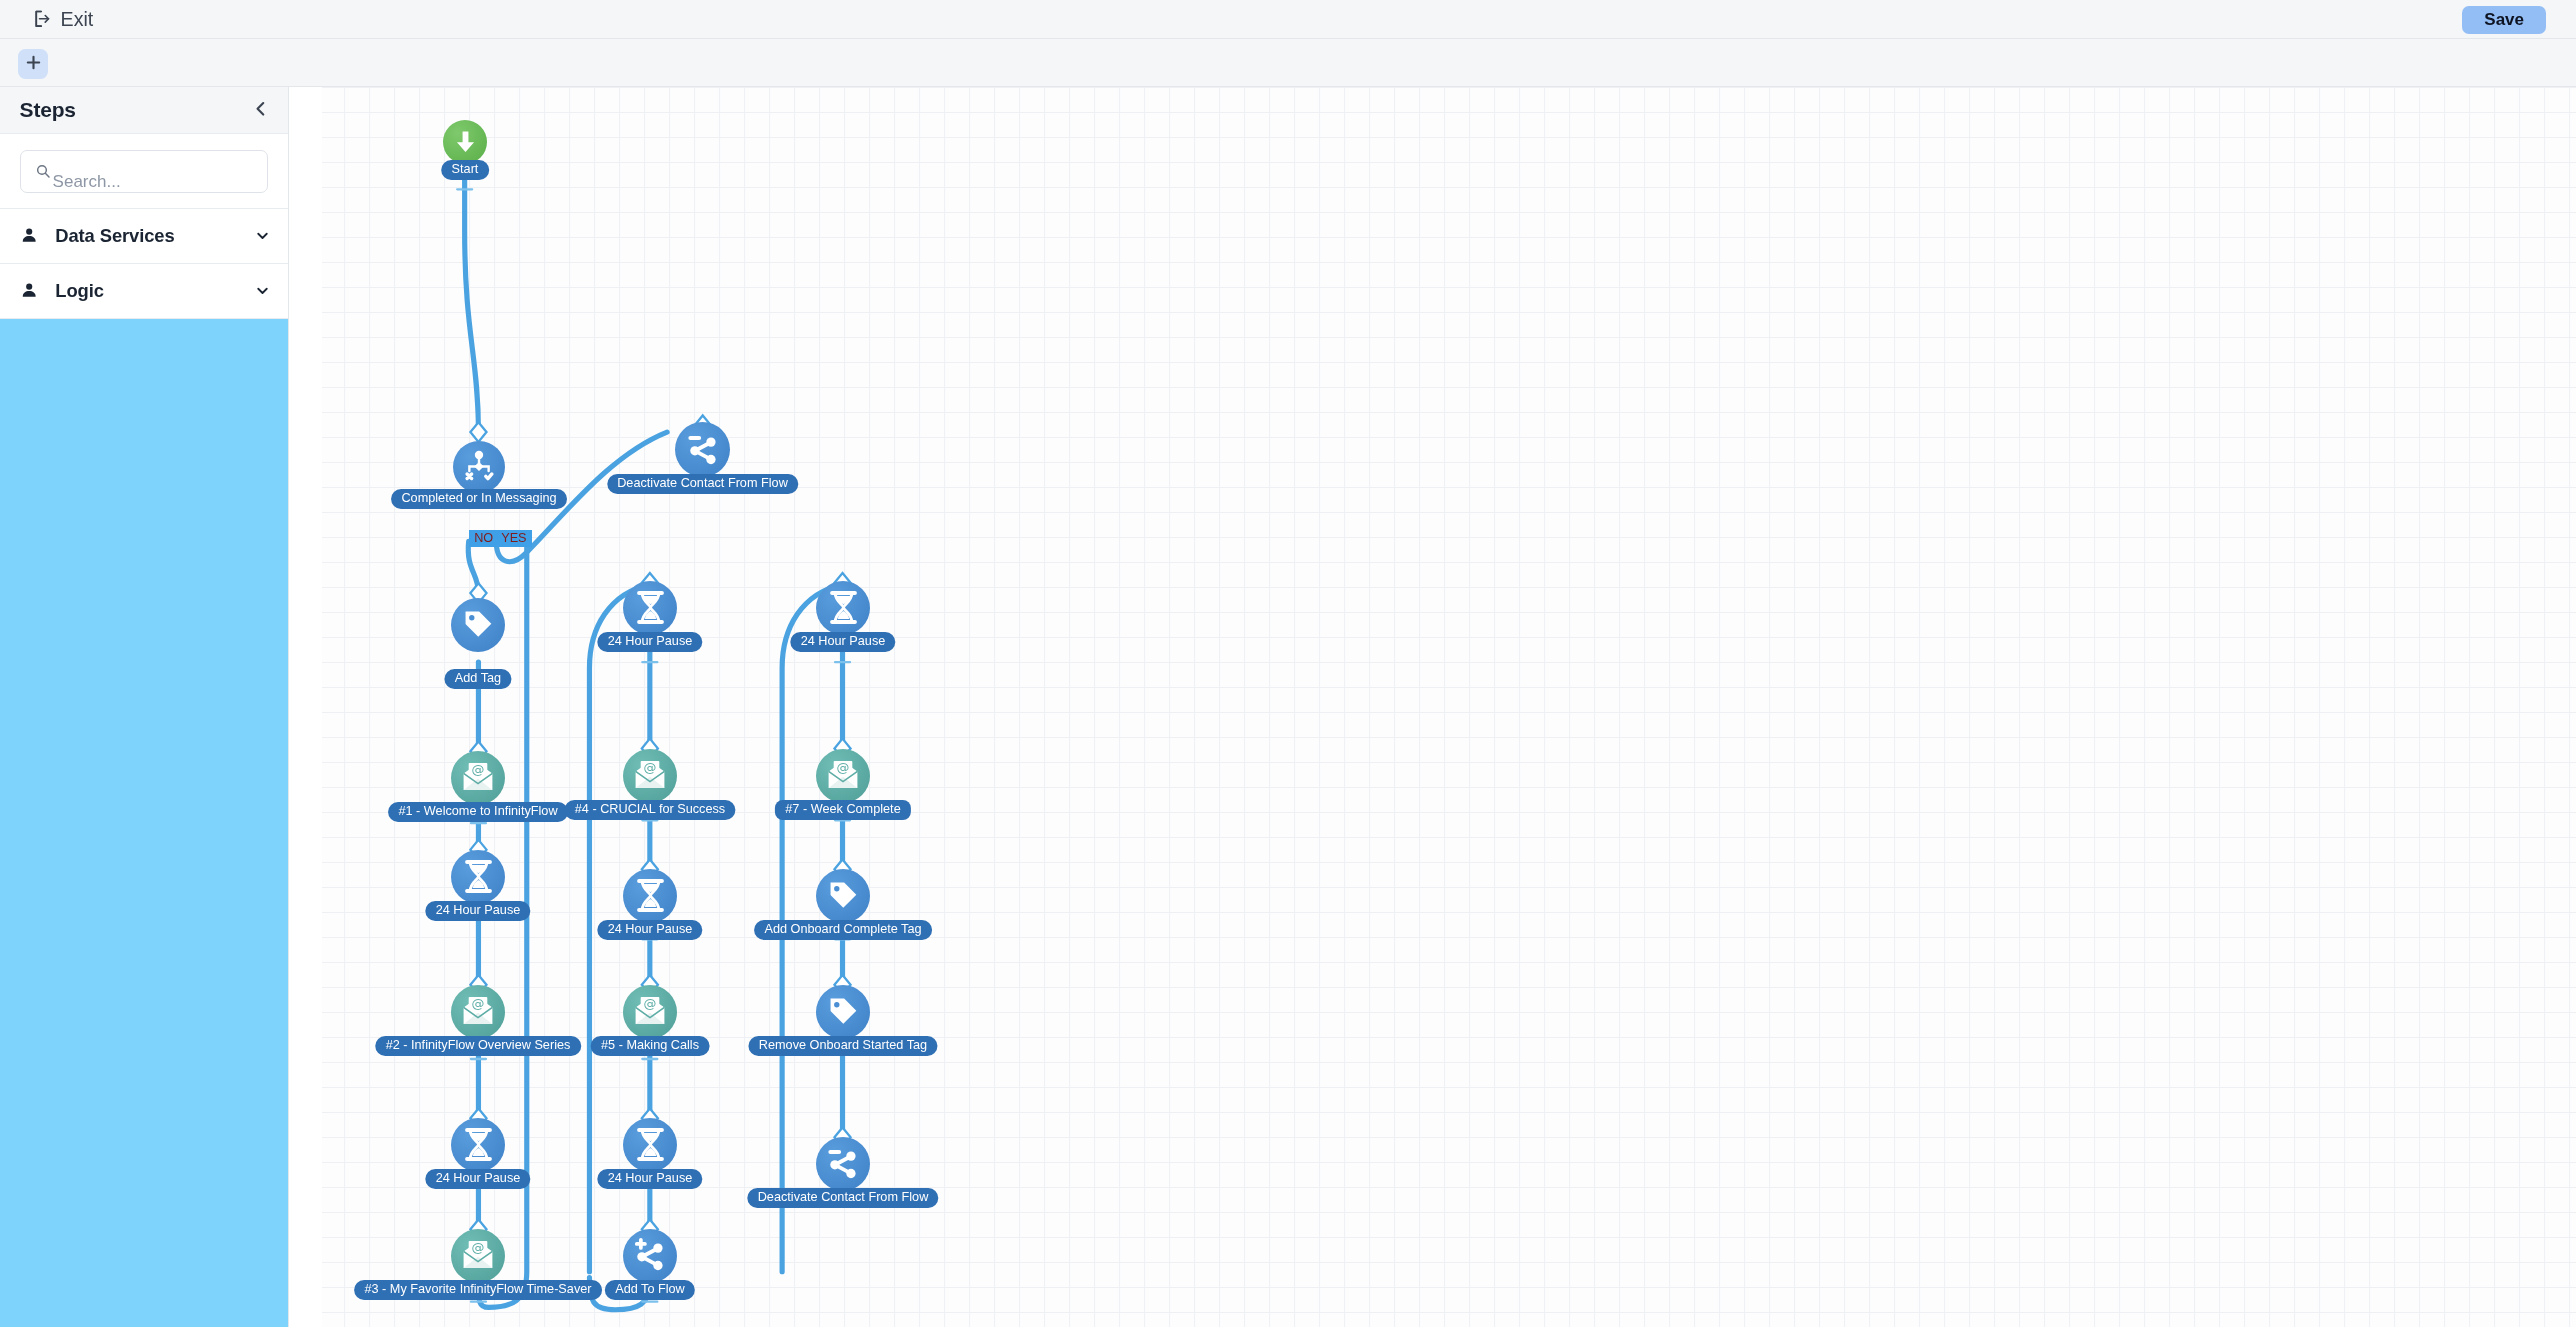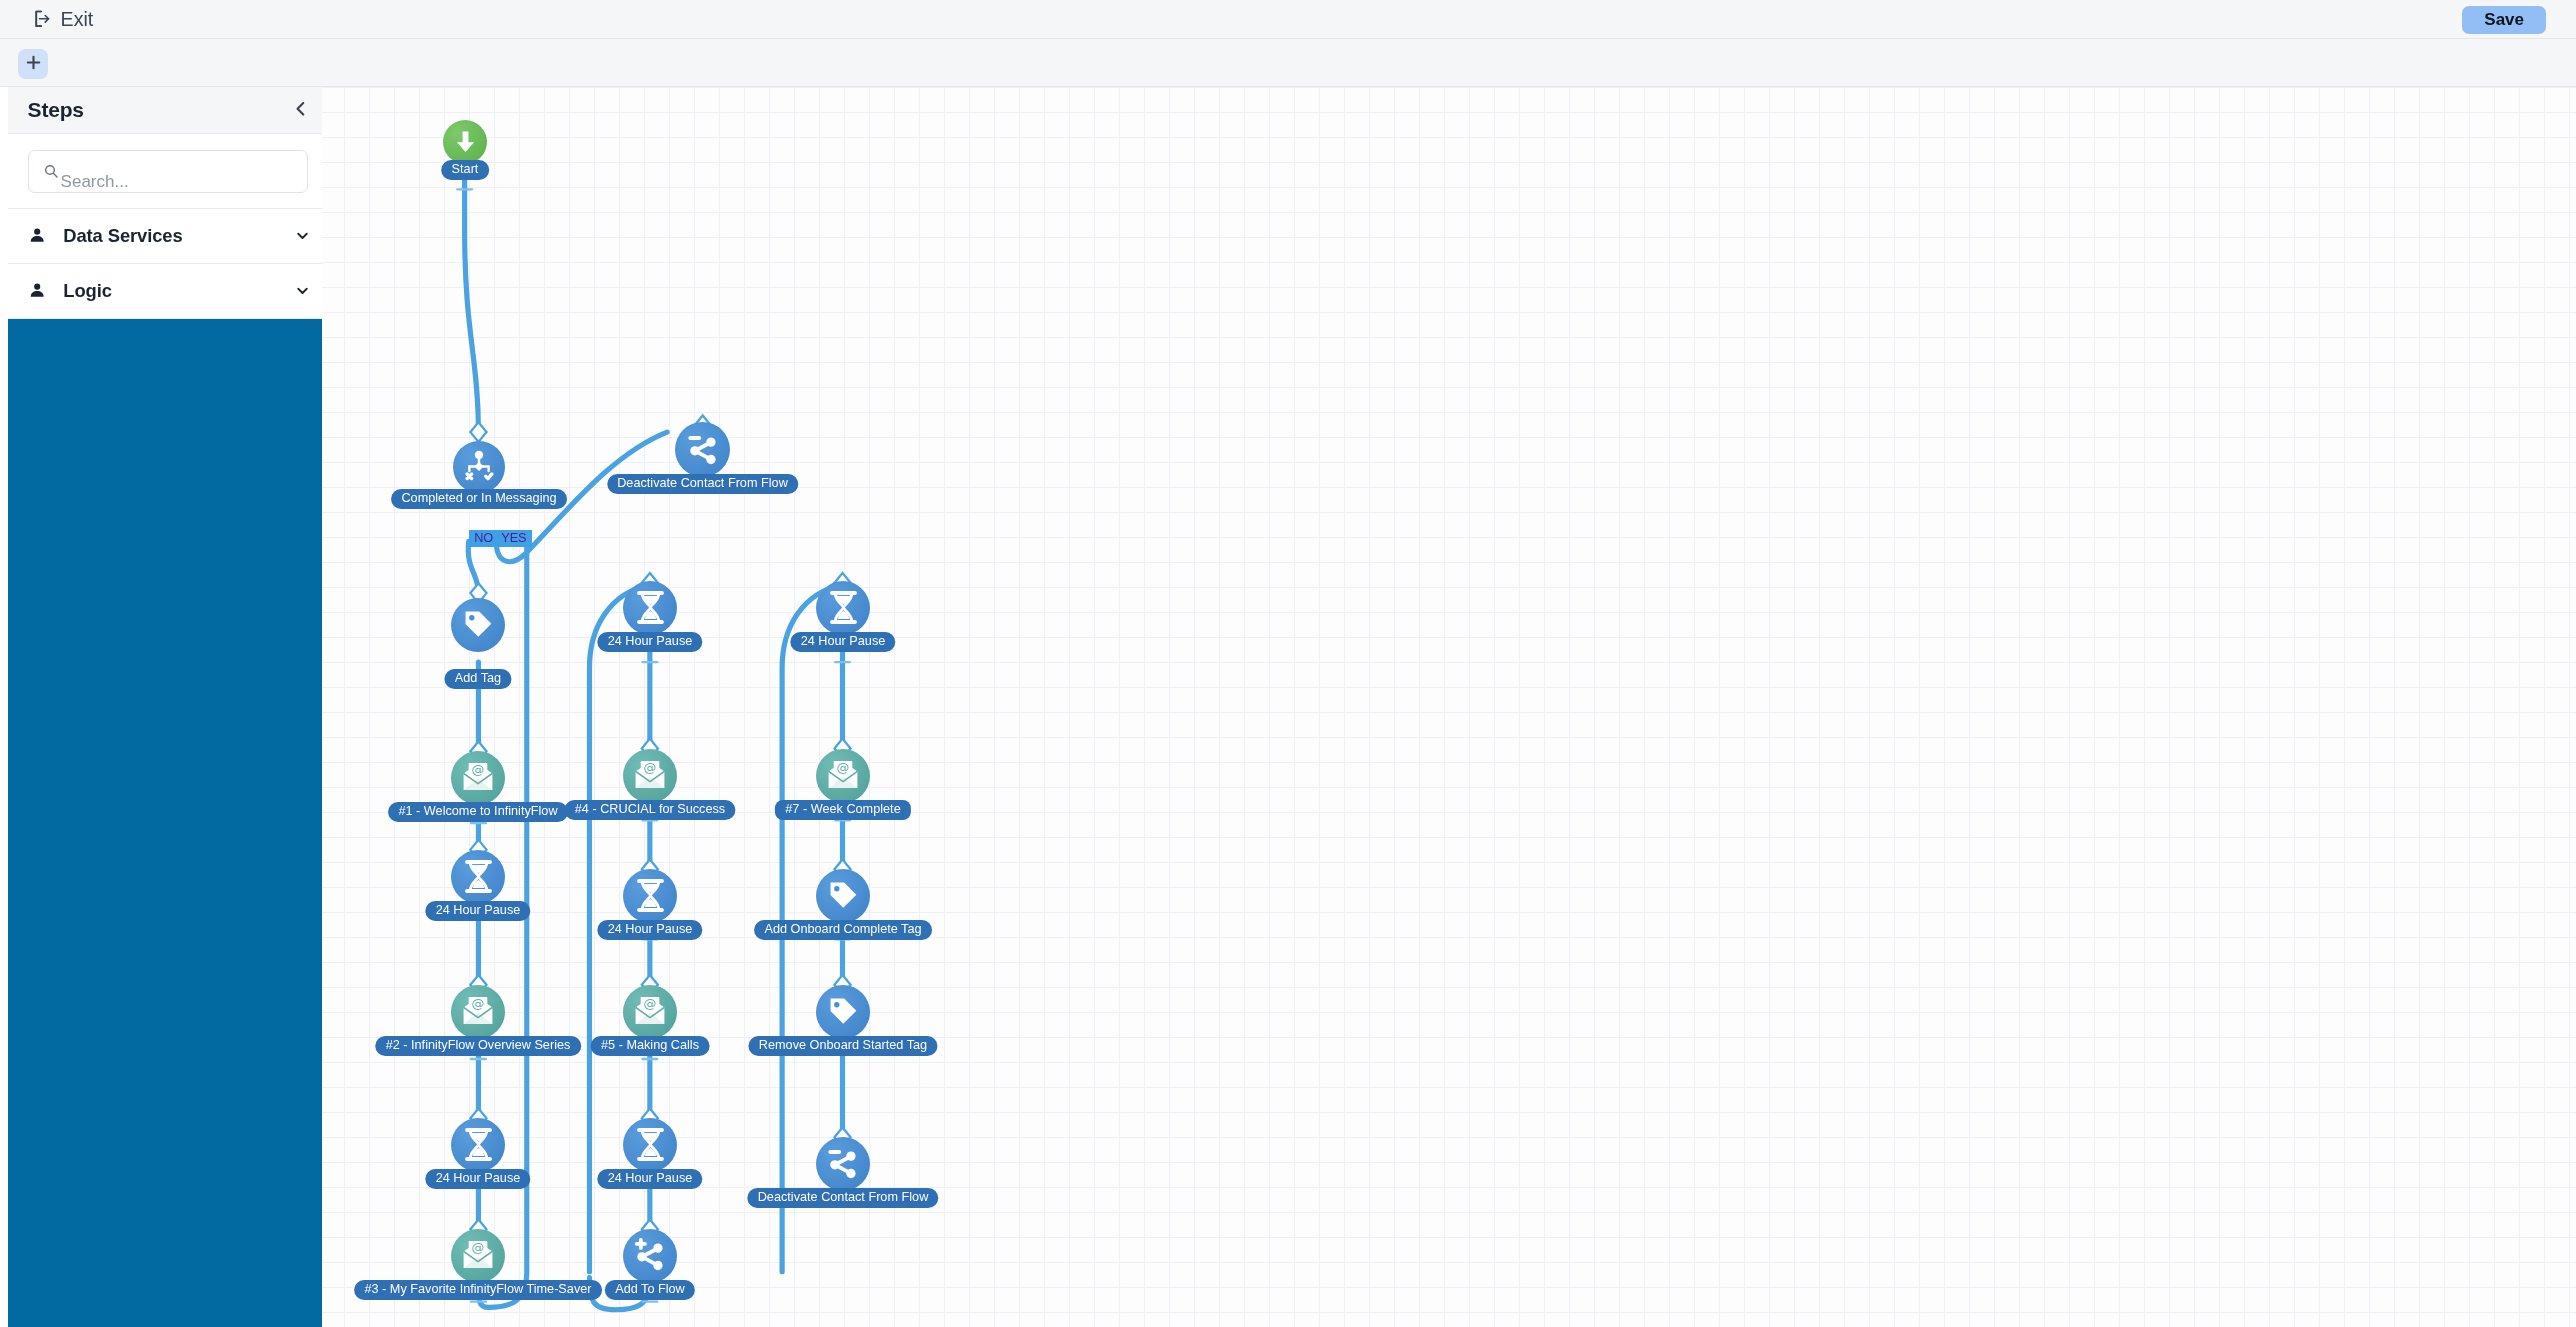--- a/index.html
+++ b/index.html
@@ -40,23 +40,23 @@
   .add-btn {
     position: absolute; left: 18.4px; top: 10.4px;
     width: 30px; height: 30px; border-radius: 7.5px;
     background: #cfe0f8; border: none; cursor: pointer;
     display: flex; align-items: center; justify-content: center;
   }
   .add-btn svg { width: 17px; height: 17px; }
 
   
   .sidebar {
-    position: absolute; left: 8px; top: 87px;
-    width: 321px; height: 1241px;
-    background: #0369a1; border-right: 0.6px solid #e3e7ec;
+    position: absolute; left: 0; top: 87px;
+    width: 289px; height: 1241px;
+    background: #7dd3fc; border-right: 0.6px solid #e3e7ec;
   }
   .sb-header {
     height: 47px; background: #f4f6f8; border-bottom: 0.6px solid #e8ebef;
     display: flex; align-items: center; justify-content: space-between;
     padding: 0 17px 0 19.6px;
   }
   .sb-title { font-size: 21px; font-weight: 700; color: #1b2432; letter-spacing:-0.2px;}
   .sb-collapse { cursor: pointer; width: 19.6px; height: 19.6px; display:flex; align-items:center; justify-content:center;}
   .sb-search-wrap { padding: 15.5px 19.6px 15px 19.6px; border-bottom: 0.6px solid #e8ebef; background:#fff;}
   .sb-search {
@@ -130,21 +130,21 @@
   }
   .node-label {
     position: absolute; left: 50%; transform: translateX(-50%);
     background: #2f6fb3; color: #ffffff;
     border-radius: 575px; white-space: nowrap;
     font-size: 12.7px; line-height: 19.6px; height: 19.6px;
     padding: 0 10.4px; font-weight: 400; z-index: 30;
     font-family: "Liberation Sans", sans-serif;
   }
   .branch-badge {
-    position: absolute; background: #3fa0e8; color: #4c1d95;
+    position: absolute; background: #3fa0e8; color: #7f1d1d;
     font-size: 12.7px; line-height: 17px; height: 17px; padding: 0 5.2px;
     z-index: 31; font-family: "Liberation Sans", sans-serif; cursor:pointer;
   }
 
   
   .assistant {
     position: absolute; right: 16px; bottom: 12.7px;
     width: 33px; height: 33px; cursor: pointer; z-index: 60;
   }
 </style>

